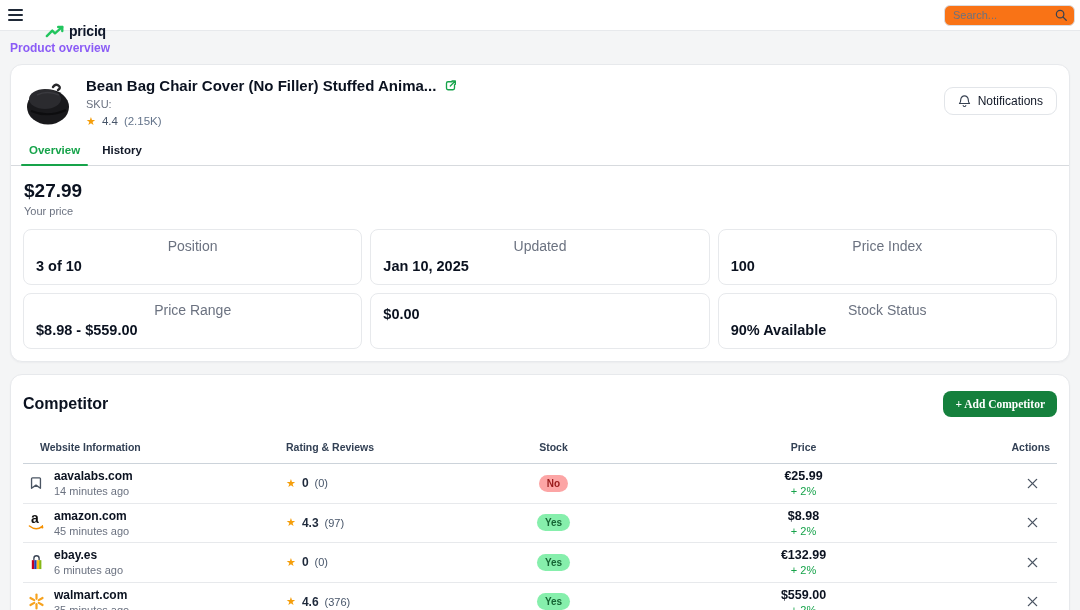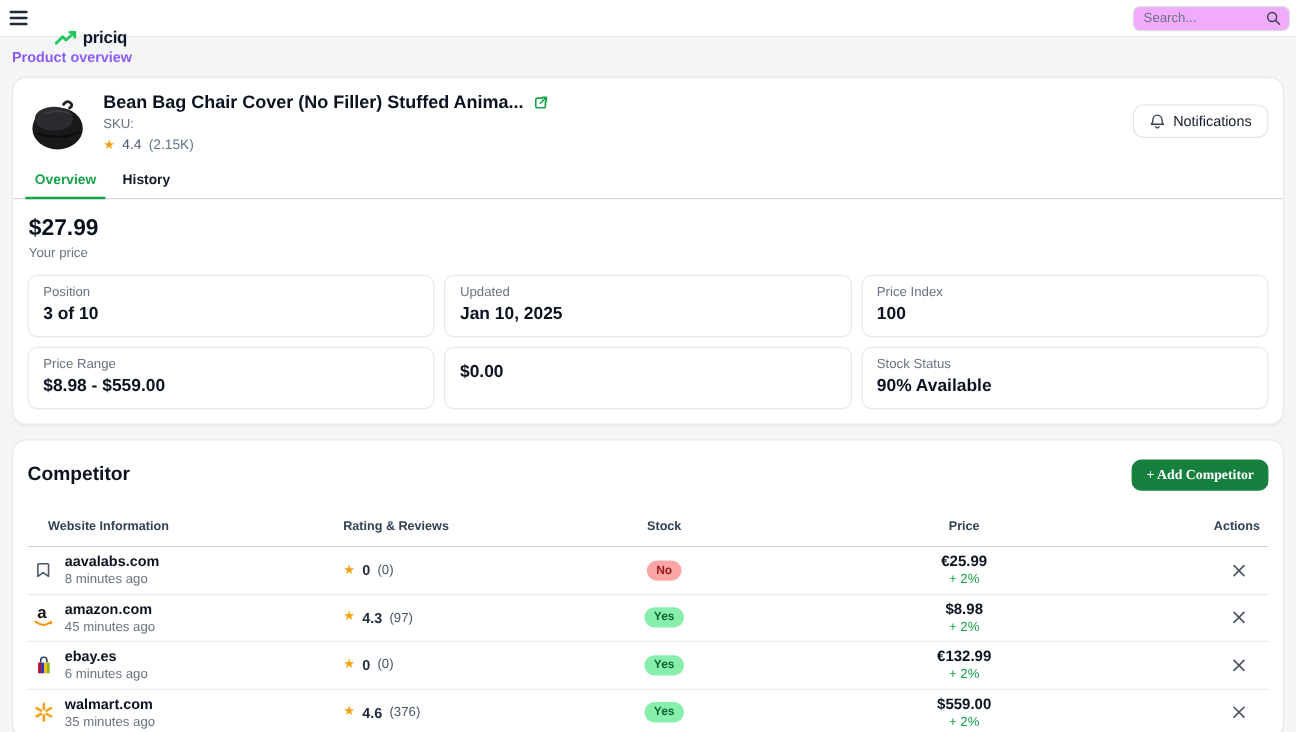--- a/index.html
+++ b/index.html
@@ -8,21 +8,21 @@
 
   
   .topbar { height:31px; background:#fff; border-bottom:1px solid #e7e9ec;
             display:flex; align-items:center; padding:0 5px 0 8px; }
   .hamburger { width:15px; height:12px; display:flex; flex-direction:column;
                justify-content:space-between; cursor:pointer; }
   .hamburger span { height:2px; background:#1f2937; border-radius:1px; }
   .logo { display:flex; align-items:center; gap:4px; margin-left:22px;
           font-size:14px; font-weight:800; color:#0f172a; letter-spacing:-.2px;margin-top:32px; }
   .search-box { margin-left:auto; width:131px; height:21px; border:1px solid #dadde2;
-                border-radius:6px; background:#f0abfc; display:flex; align-items:center;
+                border-radius:6px; background:#f97316; display:flex; align-items:center;
                 padding:0 6px 0 8px; }
   .search-box input { border:none; outline:none; background:transparent; width:100%;
                       font-size:11px; color:#374151; font-family:inherit; }
   .search-box input::placeholder { color:#6b7280; }
 
   
   .page-title { margin:10px 0 9px 10px; font-size:12px; font-weight:800; color:#8b5cf6; }
   .card { background:#fff; border:1px solid #e7e9ec; border-radius:12px; margin:0 10px;
           box-shadow:0 1px 2px rgba(16,24,40,.04); }
 
@@ -50,21 +50,21 @@
                        height:2.5px; background:#16a34a; border-radius:2px; }
 
   
   .price-sec { padding:14px 13px 4px; }
   .price-big { font-size:19px; font-weight:800; color:#0b1220; }
   .price-lbl { font-size:11px; color:#6b7280; margin-top:3px; }
 
   
   .stats { display:grid; grid-template-columns:repeat(3,1fr); gap:8px; padding:8px 12px 12px; }
   .stat { border:1px solid #e7e9ec; border-radius:8px; padding:8px 12px 10px; background:#fff; }
-  .stat-lbl { font-size:11px; color:#6b7280; font-weight:500; }
+  .stat-lbl { font-size:14px; color:#6b7280; font-weight:500;text-align:center; }
   .stat-val { font-size:14.5px; font-weight:700; color:#0b1220; margin-top:4px; }
 
   
   .card2 { margin-top:12px; padding:12px 12px 0; }
   .comp-head { display:flex; justify-content:space-between; align-items:center; margin-top:4px; }
   .comp-title { font-size:16px; font-weight:800; }
   .add-btn { background:#15803d; color:#fff; border:none; border-radius:8px;
              padding:7px 12px; font-size:11.5px; font-weight:600; font-family:Liberation Serif, serif; cursor:pointer; }
 
   .grid5 { display:grid; grid-template-columns:263px 185px 165px 335px 1fr; align-items:center; }
@@ -224,21 +224,21 @@
       <span class="row-icon">
         <span class="show">
           <svg width="16" height="16" viewBox="0 0 18 18" fill="none">
             <path d="M5 3.2 h8 a1 1 0 0 1 1 1 V15 l-5 -3.6 L4 15 V4.2 a1 1 0 0 1 1 -1 z" stroke="#4b5563" stroke-width="1.5" stroke-linejoin="round"></path>
           </svg>
         </span>
 
       </span>
       <span>
         <span class="site-name">aavalabs.com</span>
-        <span class="site-time">8 minutes ago</span>
+        <span class="site-time">14 minutes ago</span>
       </span>
     </div>
     <div class="cell-rating">
       <span class="star">★</span>
       <span class="rv">0</span>
       <span class="rc">(0)</span>
     </div>
     <div class="cell-stock">
       <span class="badge no">No</span>
     </div>

